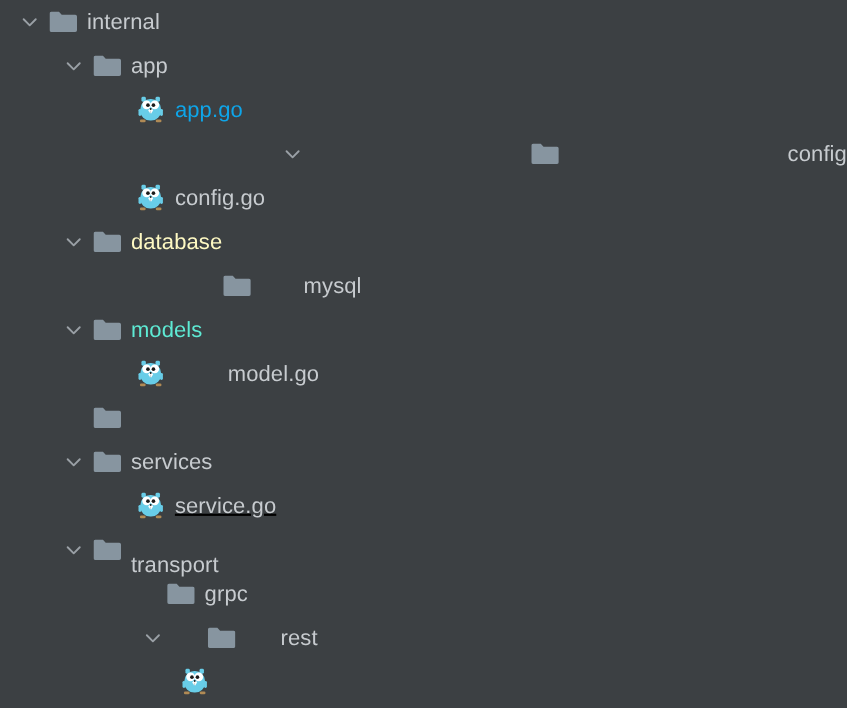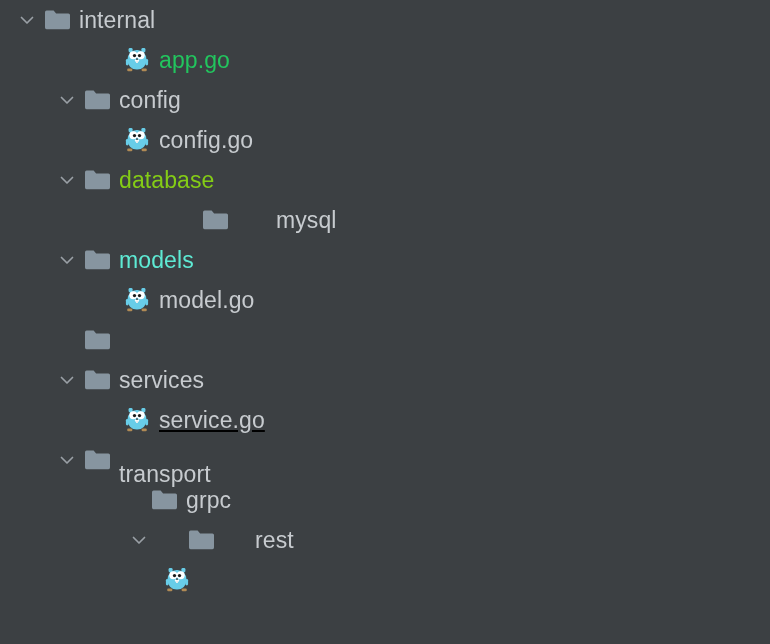--- a/index.html
+++ b/index.html
@@ -45,21 +45,21 @@
     width: 26px;
     height: 26px;
     display: flex;
     align-items: center;
     justify-content: center;
     margin-right: 9px;
   }
   .icon svg { display: block; }
   .label {
     color: #c7cbcf;
-    font-size: 23px;
+    font-size: 20px;
     line-height: 26px;
     letter-spacing: 0.1px;
     font-weight: 400;
   }
 </style>
 </head>
 <body style="background: rgb(60, 64, 67);">
 
 <div id="tree">
     <div class="row" style="height: 40px;">
@@ -70,44 +70,58 @@
         </svg>
       </span>
       <span class="icon">
         <svg width="25" height="20" viewBox="0 0 25 20" aria-hidden="true">
           <path d="M0 2.2 A1.6 1.6 0 0 1 1.6 0.6 L8.6 0.6 L11.1 3.4 L23.4 3.4 A1.6 1.6 0 0 1 25 5 L25 17.6 A1.6 1.6 0 0 1 23.4 19.2 L1.6 19.2 A1.6 1.6 0 0 1 0 17.6 Z" fill="#8795a0"></path>
         </svg>
       </span>
       <span class="label" style="color: rgb(199, 203, 207);">internal</span>
     </div>
     <div class="row" style="height: 40px;">
-      <span class="indent" style="width: 90px;"></span>
-      <span class="twisty"></span>
-      <span class="icon">
-        <svg width="24" height="26" viewBox="0 0 24 26" aria-hidden="true">
-          <rect x="2.2" y="21.6" width="5.2" height="2.6" rx="1.2" fill="#b08a55"></rect>
-          <rect x="16.6" y="21.6" width="5.2" height="2.6" rx="1.2" fill="#b08a55"></rect>
-          <rect x="3.6" y="1.0" width="4.0" height="4.4" rx="1.3" fill="#68cde8"></rect>
-          <rect x="16.4" y="1.0" width="4.0" height="4.4" rx="1.3" fill="#68cde8"></rect>
-          <rect x="2.6" y="3.0" width="18.8" height="19.6" rx="9.0" fill="#68cde8"></rect>
-          <rect x="0.9" y="12.0" width="2.6" height="6.4" rx="1.3" fill="#68cde8"></rect>
-          <rect x="20.5" y="12.0" width="2.6" height="6.4" rx="1.3" fill="#68cde8"></rect>
-          <circle cx="8.3" cy="8.3" r="4.0" fill="#ffffff"></circle>
-          <circle cx="15.7" cy="8.3" r="4.0" fill="#ffffff"></circle>
-          <circle cx="9.5" cy="8.6" r="1.65" fill="#1b1b1b"></circle>
-          <circle cx="14.5" cy="8.6" r="1.65" fill="#1b1b1b"></circle>
-          <ellipse cx="12" cy="13.4" rx="2.1" ry="1.5" fill="#ffffff"></ellipse>
-          <rect x="11.0" y="13.6" width="2.0" height="2.4" rx="0.5" fill="#ffffff"></rect>
-          <rect x="11.85" y="13.6" width="0.35" height="2.4" fill="#1b1b1b" opacity="0.45"></rect>
-          <circle cx="12" cy="12.1" r="0.85" fill="#1b1b1b"></circle>
-        </svg>
-      </span>
-      <span class="label" style="color: #22c55e;">app.go</span>
-    </div>
-    <div class="row" style="height: 40px;">
+      <span class="indent" style="width: 50px;"></span>
+      <span class="twisty">
+        <svg width="18" height="18" viewBox="0 0 18 18" aria-hidden="true">
+          <path d="M3.5 6.5 L9 12 L14.5 6.5" fill="none" stroke="#9aa0a6" stroke-width="1.7" stroke-linecap="round" stroke-linejoin="round"></path>
+        </svg>
+      </span>
+      <span class="icon">
+        <svg width="25" height="20" viewBox="0 0 25 20" aria-hidden="true">
+          <path d="M0 2.2 A1.6 1.6 0 0 1 1.6 0.6 L8.6 0.6 L11.1 3.4 L23.4 3.4 A1.6 1.6 0 0 1 25 5 L25 17.6 A1.6 1.6 0 0 1 23.4 19.2 L1.6 19.2 A1.6 1.6 0 0 1 0 17.6 Z" fill="#8795a0"></path>
+        </svg>
+      </span>
+      <span class="label" style="color: rgb(199, 203, 207);">app</span>
+    </div>
+    <div class="row" style="height: 40px;">
+      <span class="indent" style="width: 90px;"></span>
+      <span class="twisty"></span>
+      <span class="icon">
+        <svg width="24" height="26" viewBox="0 0 24 26" aria-hidden="true">
+          <rect x="2.2" y="21.6" width="5.2" height="2.6" rx="1.2" fill="#b08a55"></rect>
+          <rect x="16.6" y="21.6" width="5.2" height="2.6" rx="1.2" fill="#b08a55"></rect>
+          <rect x="3.6" y="1.0" width="4.0" height="4.4" rx="1.3" fill="#68cde8"></rect>
+          <rect x="16.4" y="1.0" width="4.0" height="4.4" rx="1.3" fill="#68cde8"></rect>
+          <rect x="2.6" y="3.0" width="18.8" height="19.6" rx="9.0" fill="#68cde8"></rect>
+          <rect x="0.9" y="12.0" width="2.6" height="6.4" rx="1.3" fill="#68cde8"></rect>
+          <rect x="20.5" y="12.0" width="2.6" height="6.4" rx="1.3" fill="#68cde8"></rect>
+          <circle cx="8.3" cy="8.3" r="4.0" fill="#ffffff"></circle>
+          <circle cx="15.7" cy="8.3" r="4.0" fill="#ffffff"></circle>
+          <circle cx="9.5" cy="8.6" r="1.65" fill="#1b1b1b"></circle>
+          <circle cx="14.5" cy="8.6" r="1.65" fill="#1b1b1b"></circle>
+          <ellipse cx="12" cy="13.4" rx="2.1" ry="1.5" fill="#ffffff"></ellipse>
+          <rect x="11.0" y="13.6" width="2.0" height="2.4" rx="0.5" fill="#ffffff"></rect>
+          <rect x="11.85" y="13.6" width="0.35" height="2.4" fill="#1b1b1b" opacity="0.45"></rect>
+          <circle cx="12" cy="12.1" r="0.85" fill="#1b1b1b"></circle>
+        </svg>
+      </span>
+      <span class="label" style="color: #0ea5e9;">app.go</span>
+    </div>
+    <div class="row" style="height: 40px; justify-content: space-between;">
       <span class="indent" style="width: 50px;"></span>
       <span class="twisty">
         <svg width="18" height="18" viewBox="0 0 18 18" aria-hidden="true">
           <path d="M3.5 6.5 L9 12 L14.5 6.5" fill="none" stroke="#9aa0a6" stroke-width="1.7" stroke-linecap="round" stroke-linejoin="round"></path>
         </svg>
       </span>
       <span class="icon">
         <svg width="25" height="20" viewBox="0 0 25 20" aria-hidden="true">
           <path d="M0 2.2 A1.6 1.6 0 0 1 1.6 0.6 L8.6 0.6 L11.1 3.4 L23.4 3.4 A1.6 1.6 0 0 1 25 5 L25 17.6 A1.6 1.6 0 0 1 23.4 19.2 L1.6 19.2 A1.6 1.6 0 0 1 0 17.6 Z" fill="#8795a0"></path>
         </svg>
@@ -143,21 +157,21 @@
       <span class="twisty">
         <svg width="18" height="18" viewBox="0 0 18 18" aria-hidden="true">
           <path d="M3.5 6.5 L9 12 L14.5 6.5" fill="none" stroke="#9aa0a6" stroke-width="1.7" stroke-linecap="round" stroke-linejoin="round"></path>
         </svg>
       </span>
       <span class="icon">
         <svg width="25" height="20" viewBox="0 0 25 20" aria-hidden="true">
           <path d="M0 2.2 A1.6 1.6 0 0 1 1.6 0.6 L8.6 0.6 L11.1 3.4 L23.4 3.4 A1.6 1.6 0 0 1 25 5 L25 17.6 A1.6 1.6 0 0 1 23.4 19.2 L1.6 19.2 A1.6 1.6 0 0 1 0 17.6 Z" fill="#8795a0"></path>
         </svg>
       </span>
-      <span class="label" style="color: #84cc16;">database</span>
+      <span class="label" style="color: #fef9c3;">database</span>
     </div>
     <div class="row" style="height: 40px; gap: 39px;">
       <span class="indent" style="width: 90px;"></span>
       <span class="twisty"></span>
       <span class="icon">
         <svg width="25" height="20" viewBox="0 0 25 20" aria-hidden="true">
           <path d="M0 2.2 A1.6 1.6 0 0 1 1.6 0.6 L8.6 0.6 L11.1 3.4 L23.4 3.4 A1.6 1.6 0 0 1 25 5 L25 17.6 A1.6 1.6 0 0 1 23.4 19.2 L1.6 19.2 A1.6 1.6 0 0 1 0 17.6 Z" fill="#8795a0"></path>
         </svg>
       </span>
       <span class="label" style="color: rgb(199, 203, 207);">mysql</span>
@@ -191,21 +205,21 @@
           <circle cx="8.3" cy="8.3" r="4.0" fill="#ffffff"></circle>
           <circle cx="15.7" cy="8.3" r="4.0" fill="#ffffff"></circle>
           <circle cx="9.5" cy="8.6" r="1.65" fill="#1b1b1b"></circle>
           <circle cx="14.5" cy="8.6" r="1.65" fill="#1b1b1b"></circle>
           <ellipse cx="12" cy="13.4" rx="2.1" ry="1.5" fill="#ffffff"></ellipse>
           <rect x="11.0" y="13.6" width="2.0" height="2.4" rx="0.5" fill="#ffffff"></rect>
           <rect x="11.85" y="13.6" width="0.35" height="2.4" fill="#1b1b1b" opacity="0.45"></rect>
           <circle cx="12" cy="12.1" r="0.85" fill="#1b1b1b"></circle>
         </svg>
       </span>
-      <span class="label" style="color: rgb(199, 203, 207);">model.go</span>
+      <span class="label" style="color: rgb(199, 203, 207); margin-left: 48px;">model.go</span>
     </div>
     <div class="row" style="height: 40px;">
       <span class="indent" style="width: 50px;"></span>
       <span class="twisty"></span>
       <span class="icon">
         <svg width="25" height="20" viewBox="0 0 25 20" aria-hidden="true">
           <path d="M0 2.2 A1.6 1.6 0 0 1 1.6 0.6 L8.6 0.6 L11.1 3.4 L23.4 3.4 A1.6 1.6 0 0 1 25 5 L25 17.6 A1.6 1.6 0 0 1 23.4 19.2 L1.6 19.2 A1.6 1.6 0 0 1 0 17.6 Z" fill="#8795a0"></path>
         </svg>
       </span>
     </div>

